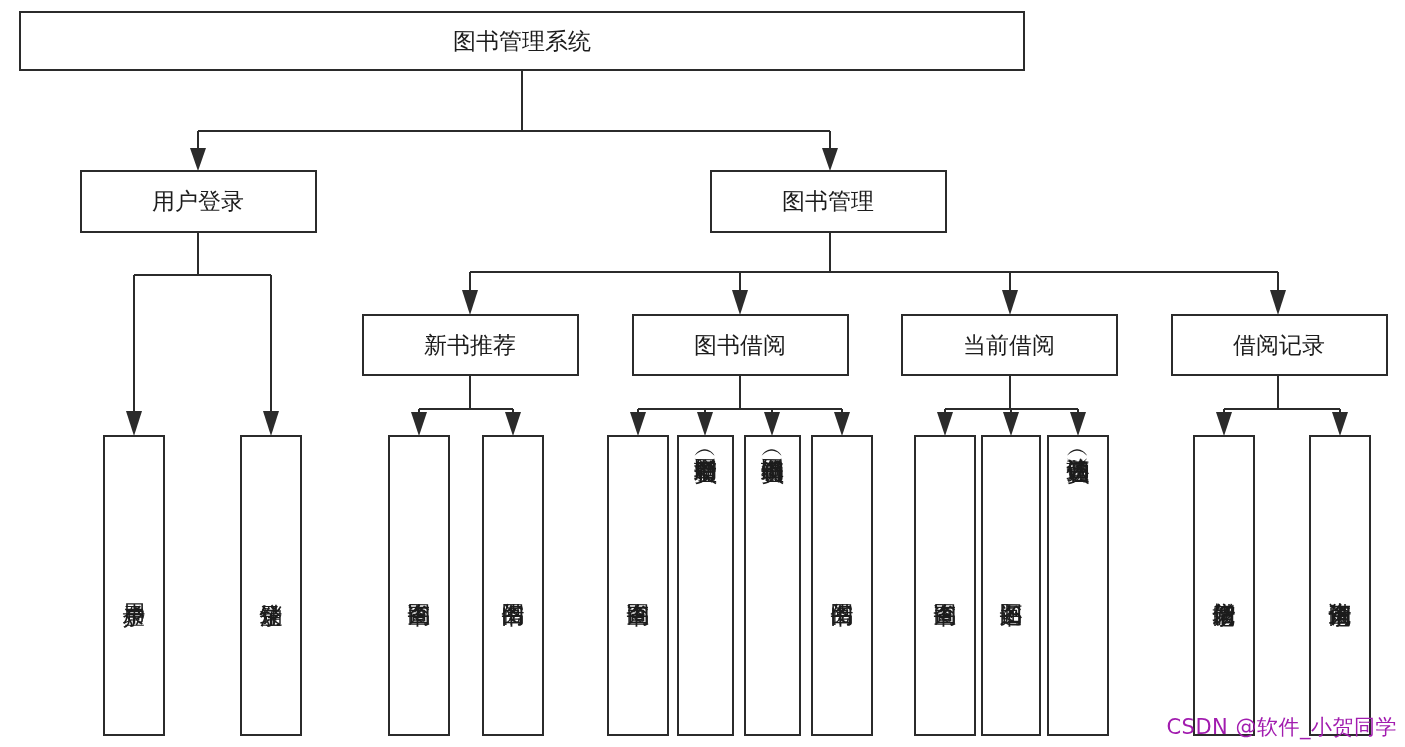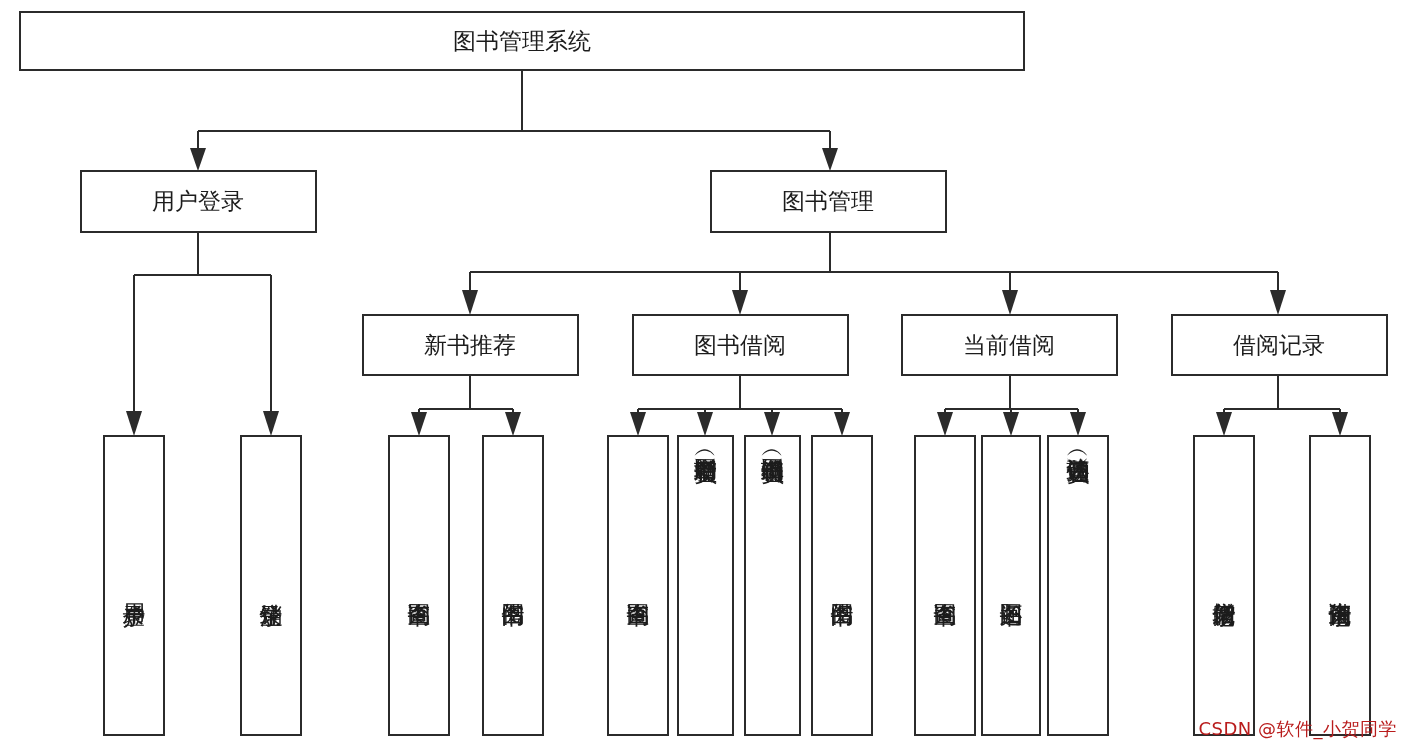--- a/index.html
+++ b/index.html
@@ -75,22 +75,22 @@
     justify-content: center;
     pointer-events: none;
   }
   .v-label-wrap.align-middle { align-items: center; }
   .v-label-wrap.align-top { align-items: flex-start; }
   #watermark {
     position: absolute;
     right: 8px;
     bottom: 6px;
     font-family: "DejaVu Sans", "Liberation Sans", sans-serif;
-    font-size: 18px;
-    color: #b91c1c;
+    font-size: 21px;
+    color: #a21caf;
     letter-spacing: 0.5px;
     white-space: nowrap;
   }
 </style>
 </head>
 <body>
 
 <div id="diagram-root">
 
   <svg id="tree-svg" viewBox="0 0 1405 747">

